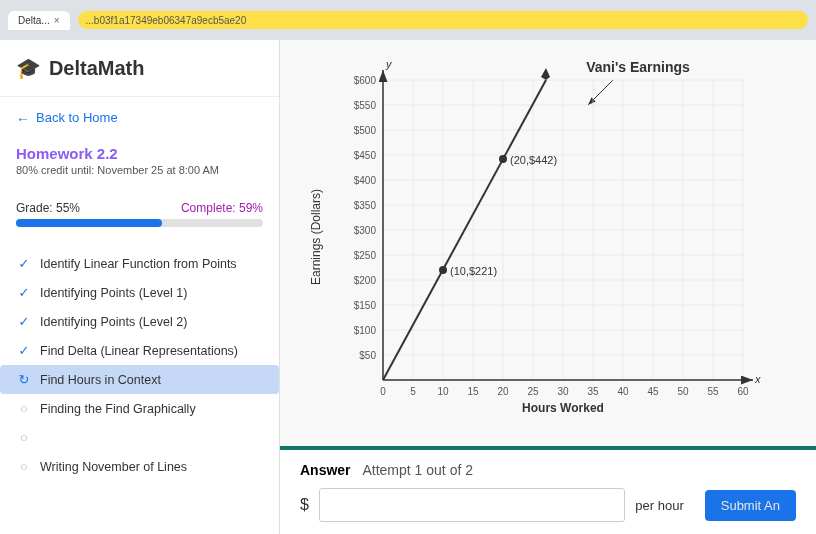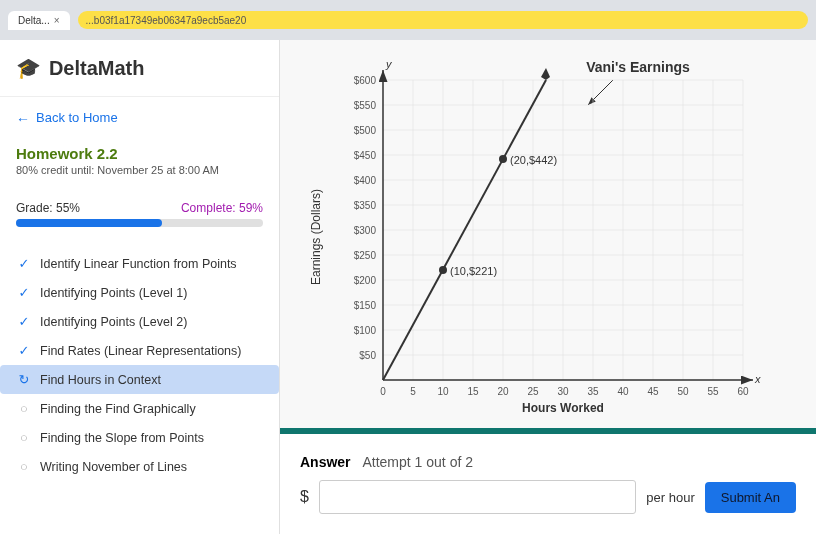--- a/index.html
+++ b/index.html
@@ -99,21 +99,21 @@
     .back-arrow {
       font-size: 14px;
     }
 
     .homework-section {
       padding: 8px 16px 12px 16px;
     }
     .homework-title {
       font-size: 15px;
       font-weight: bold;
-      color: #4d7c0f;
+      color: #8b5cf6;
       margin-bottom: 2px;
     }
     .homework-deadline {
       font-size: 11px;
       color: #555;
       margin-bottom: 25px;
     }
     .grade-line {
       display: flex;
       justify-content: space-between;
@@ -202,22 +202,22 @@
       white-space: nowrap;
     }
 
     .graph-area {
       position: relative;
     }
 
     
     .answer-section {
       background: white;
-      border-top: 6px solid #0f766e;
-      padding: 20px 20px;
+      border-top: 4px solid #0f766e;
+      padding: 12px 20px;
       flex-shrink: 0;
     }
     .answer-header {
       font-size: 14px;
       margin-bottom: 10px;
     }
     .answer-bold {
       font-weight: bold;
     }
     .answer-attempt {
@@ -242,27 +242,28 @@
       padding: 0 8px;
       font-size: 14px;
     }
     .per-hour-label {
       font-size: 13px;
       color: #333;
       white-space: nowrap;
     }
     .submit-btn {
       background: #1a73e8;
-      color: #0f172a;
+      color: #e5e5e5;
       border: none;
       border-radius: 4px;
       padding: 8px 16px;
       font-size: 13px;
       cursor: pointer;
       white-space: nowrap;
+      margin-left: 11px;
     }
   </style>
 </head>
 <body>
 
 <div class="browser-bar">
   <div class="browser-tab">
     <span>Delta...</span>
     <span class="tab-close">×</span>
   </div>
@@ -305,33 +306,32 @@
       <div class="topic-item">
         <span class="topic-icon check-icon">✓</span>
         <span>Identifying Points (Level 1)</span>
       </div>
       <div class="topic-item">
         <span class="topic-icon check-icon">✓</span>
         <span>Identifying Points (Level 2)</span>
       </div>
       <div class="topic-item">
         <span class="topic-icon check-icon">✓</span>
-        <span>Find Rates (Linear Representations)</span>
+        <span>Find Delta (Linear Representations)</span>
       </div>
       <div class="topic-item active">
         <span class="topic-icon active-icon">↻</span>
         <span>Find Hours in Context</span>
       </div>
       <div class="topic-item">
         <span class="topic-icon circle-icon">○</span>
         <span>Finding the Find Graphically</span>
       </div>
       <div class="topic-item">
         <span class="topic-icon circle-icon">○</span>
-        <span>Finding the Slope from Points</span>
       </div>
       <div class="topic-item">
         <span class="topic-icon circle-icon">○</span>
         <span>Writing November of Lines</span>
       </div>
     </div>
   </div>
 
   <div class="content-area">
 

